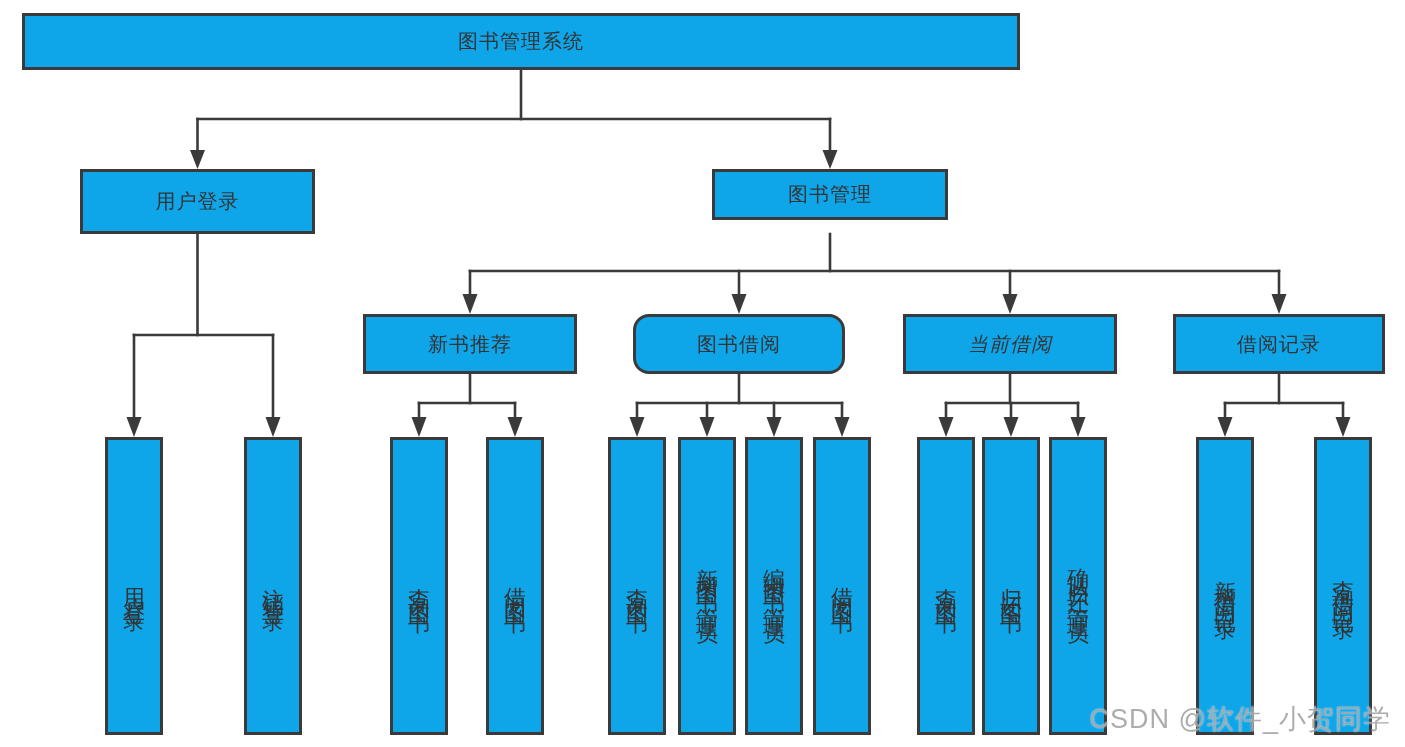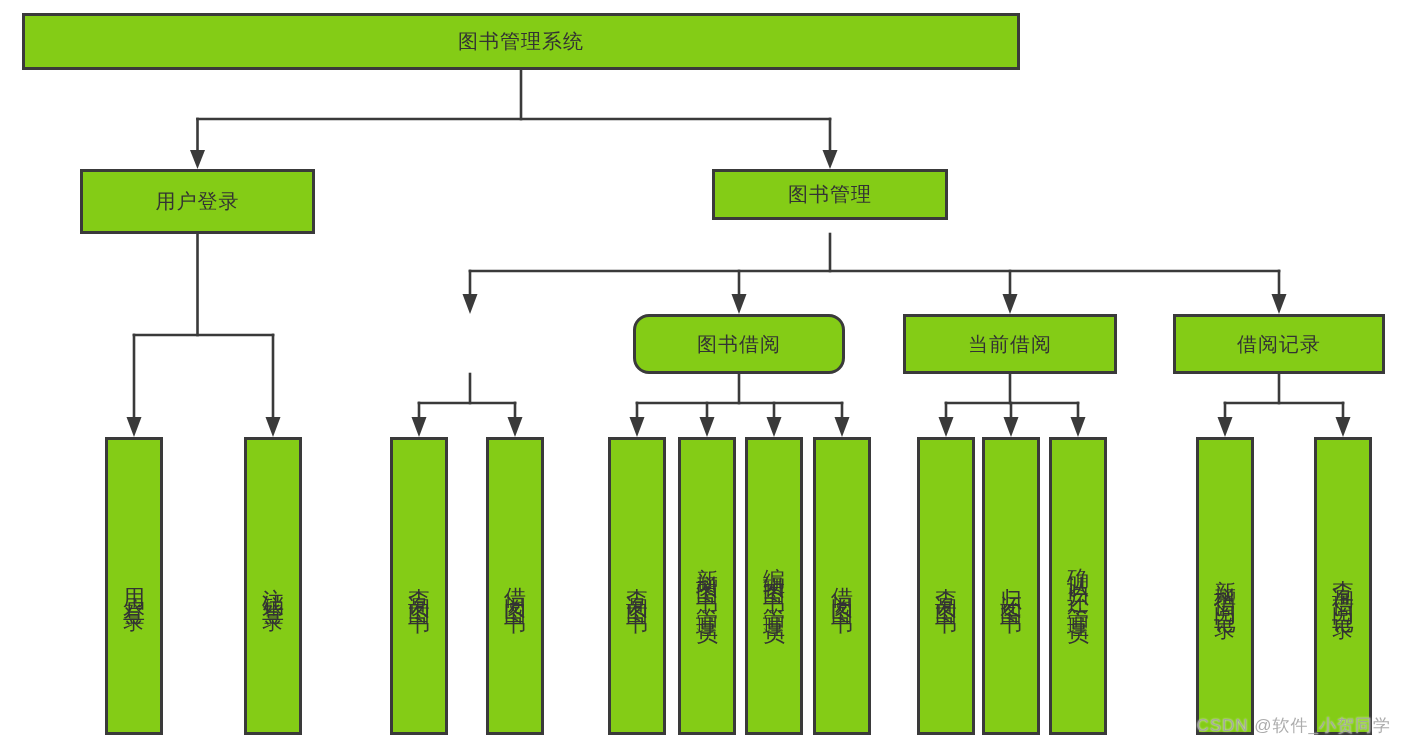--- a/index.html
+++ b/index.html
@@ -18,21 +18,21 @@
   .connectors {
     position: absolute;
     left: 0;
     top: 0;
     pointer-events: none;
   }
   .node {
     position: absolute;
     box-sizing: border-box;
     border: 3px solid #3a3a3a;
-    background: #84cc16;
+    background: #0ea5e9;
     display: flex;
     align-items: center;
     justify-content: center;
     color: #333333;
   }
   .node.h {
     font-size: 20px;
     letter-spacing: 1px;
   }
   .node.v {
@@ -46,21 +46,21 @@
     font-size: 22px;
     letter-spacing: 8px;
     line-height: 1;
     white-space: nowrap;
     color: #333333;
   }
   .watermark {
     position: absolute;
     right: 14px;
     bottom: 10px;
-    font-size: 17px;
+    font-size: 27px;
     color: rgba(158, 158, 158, 0.85);
     letter-spacing: 1px;
     white-space: nowrap;
     text-shadow: 0 0 2px rgba(255,255,255,0.9);
   }
 </style>
 </head>
 <body>
 
 <div class="canvas">
@@ -142,24 +142,27 @@
     <span>图书管理系统</span>
   </div>
 
   <div class="node h" style="left:80px; top:169px; width:235px; height:65px;">
     <span>用户登录</span>
   </div>
   <div class="node h" style="left:712px; top:169px; width:236px; height:51px;">
     <span>图书管理</span>
   </div>
 
+  <div class="node h" style="left:363px; top:314px; width:214px; height:60px;">
+    <span>新书推荐</span>
+  </div>
   <div class="node h" style="left:633px; top:314px; width:212px; height:60px;border-radius:16px;">
     <span>图书借阅</span>
   </div>
-  <div class="node h" style="left:903px; top:314px; width:214px; height:60px;">
+  <div class="node h" style="left:903px; top:314px; width:214px; height:60px;font-style:italic;">
     <span>当前借阅</span>
   </div>
   <div class="node h" style="left:1173px; top:314px; width:212px; height:60px;">
     <span>借阅记录</span>
   </div>
 
   <div class="node v" style="left:105px;">
     <span class="vtext">用户登录</span>
   </div>
   <div class="node v" style="left:244px;">

